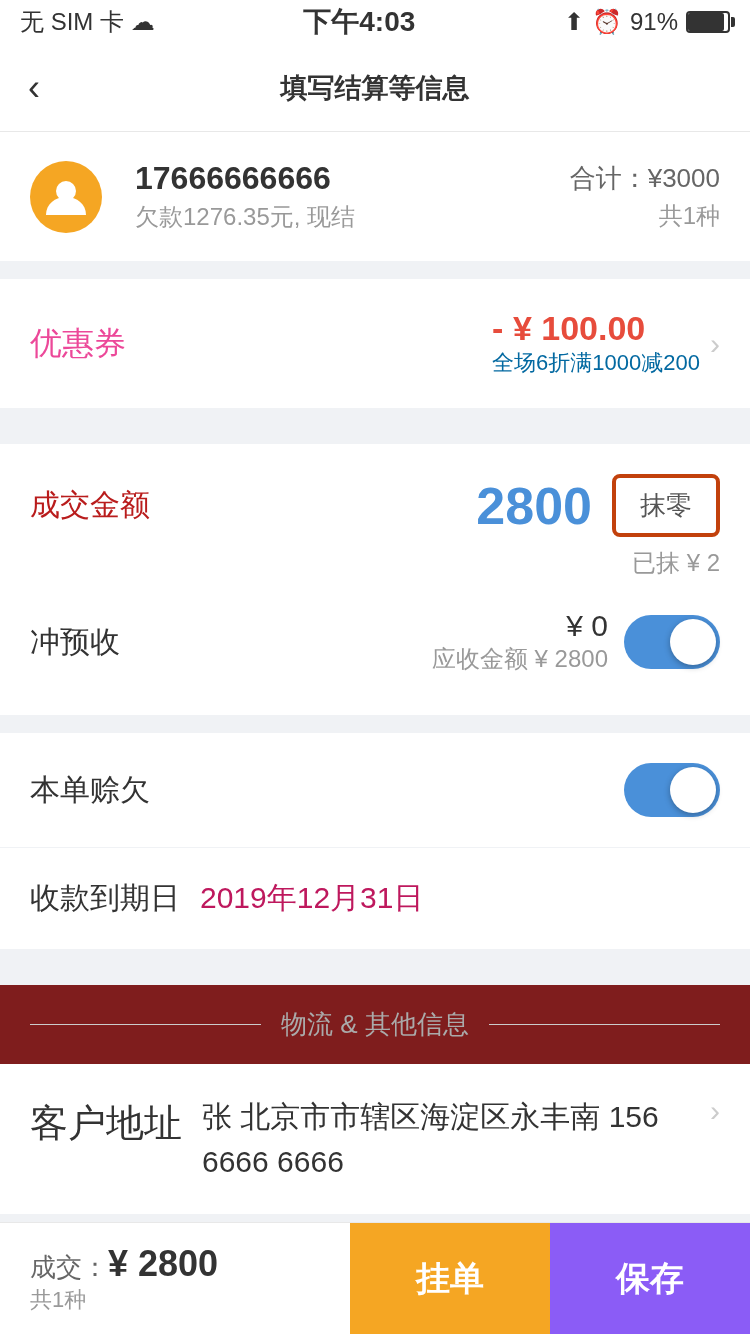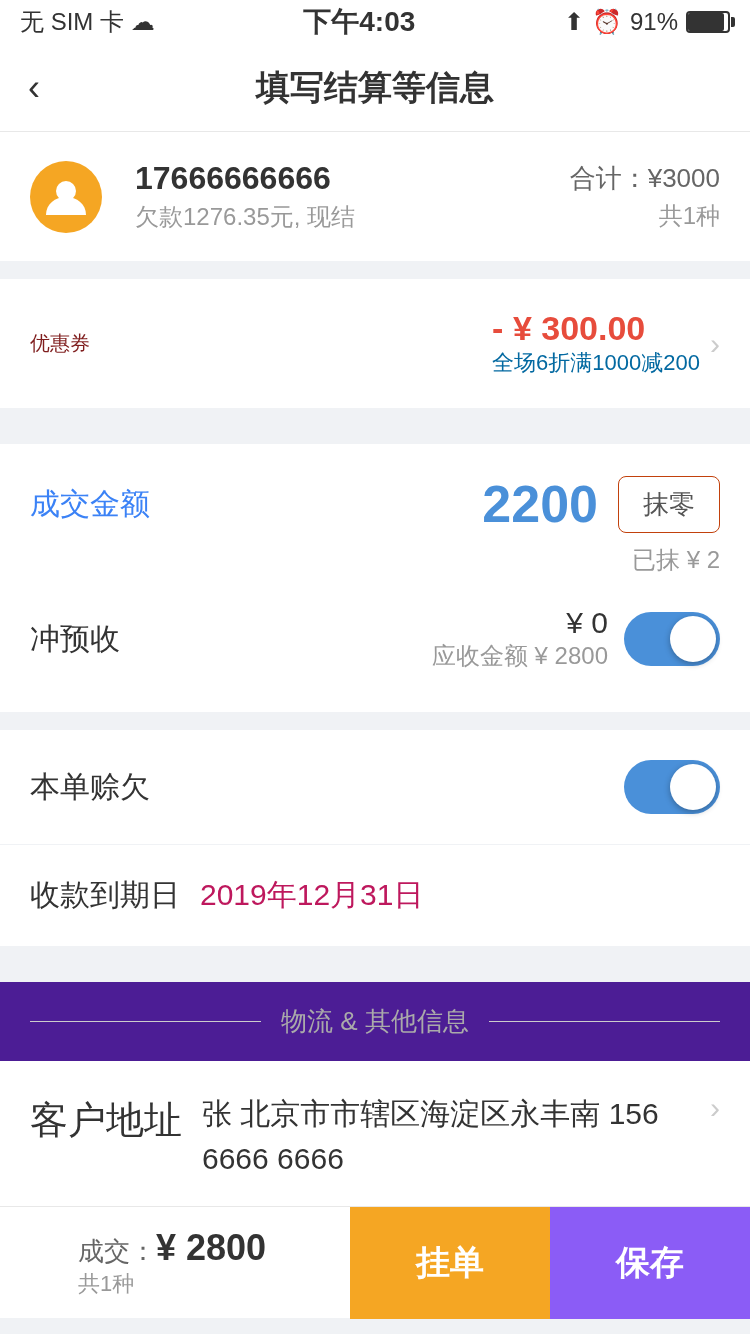--- a/index.html
+++ b/index.html
@@ -78,21 +78,21 @@
       border-bottom: 1px solid #e8e8e8;
     }
     .nav-back {
       position: absolute;
       left: 28px;
       font-size: 36px;
       color: #333;
       cursor: pointer;
     }
     .nav-title {
-      font-size: 34px;
+      font-size: 27px;
       font-weight: 600;
       color: #333;
     }
 
     
     .content {
       width: 750px;
       padding-bottom: 120px;
     }
 
@@ -152,22 +152,22 @@
     
     .coupon-row {
       background: #fff;
       padding: 30px;
       display: flex;
       align-items: center;
       justify-content: space-between;
       margin-bottom: 18px;
     }
     .coupon-label {
-      font-size: 20px;
-      color: #7f1d1d;
+      font-size: 32px;
+      color: #ec4899;
     }
     .coupon-right {
       display: flex;
       align-items: center;
       gap: 10px;
     }
     .coupon-discount {
       font-size: 34px;
       font-weight: 600;
       color: #e74c3c;
@@ -195,34 +195,34 @@
       margin-bottom: 0;
     }
     .amount-row {
       display: flex;
       align-items: center;
       justify-content: space-between;
       margin-bottom: 20px;
     }
     .amount-label {
       font-size: 30px;
-      color: #3b82f6;
+      color: #b91c1c;
     }
     .amount-value-group {
       display: flex;
       align-items: center;
       gap: 20px;
     }
     .amount-value {
       font-size: 52px;
       font-weight: 700;
       color: #4a90d9;
     }
     .round-btn {
-      border: 1px solid #c2410c;
+      border: 4px solid #c2410c;
       border-radius: 8px;
       padding: 10px 24px;
       font-size: 26px;
       color: #555;
       background: #fff;
       cursor: pointer;
     }
     .amount-sub {
       font-size: 24px;
       color: #999;
@@ -308,21 +308,21 @@
       color: #333;
       flex-shrink: 0;
     }
     .due-date-value {
       font-size: 30px;
       color: #be185d;
     }
 
     
     .logistics-divider {
-      background: #4c1d95;
+      background: #7f1d1d;
       padding: 22px 30px;
       display: flex;
       align-items: center;
       justify-content: center;
       gap: 20px;
     }
     .divider-line {
       flex: 1;
       height: 1px;
       background: #ccc;
@@ -359,29 +359,28 @@
 
     
     .empty-space {
       height: 200px;
       background: #f0f2f5;
     }
 
     
     .bottom-bar {
       position: fixed;
-      bottom: 16px;
+      bottom: 0;
       left: 0;
       width: 750px;
       height: 112px;
       background: #fff;
       display: flex;
       align-items: center;
       border-top: 1px solid #e8e8e8;
-      padding-left: 48px;
     }
     .bottom-summary {
       flex: 1;
       padding: 0 30px;
     }
     .bottom-deal {
       font-size: 26px;
       color: #666;
     }
     .bottom-deal span.amount {
@@ -461,34 +460,34 @@
         <span>合计：</span><span>¥3000</span>
       </div>
       <div class="total-count">共1种</div>
     </div>
   </div>
 
   <div class="coupon-row">
     <div class="coupon-label">优惠券</div>
     <div class="coupon-right">
       <div>
-        <div class="coupon-discount">- ¥ 300.00</div>
+        <div class="coupon-discount">- ¥ 100.00</div>
         <div class="coupon-desc">全场6折满1000减200</div>
       </div>
       <div class="chevron-right">›</div>
     </div>
   </div>
 
   <div class="section-divider"></div>
 
   <div class="amount-section">
     <div class="amount-row">
       <div class="amount-label">成交金额</div>
       <div class="amount-value-group">
-        <div class="amount-value">2200</div>
+        <div class="amount-value">2800</div>
         <button class="round-btn">抹零</button>
       </div>
     </div>
     <div class="amount-sub">已抹  ¥ 2</div>
 
     <div class="charge-row">
       <div class="charge-label">冲预收</div>
       <div class="charge-right">
         <div class="charge-amount-group">
           <div class="charge-amount">¥ 0</div>

